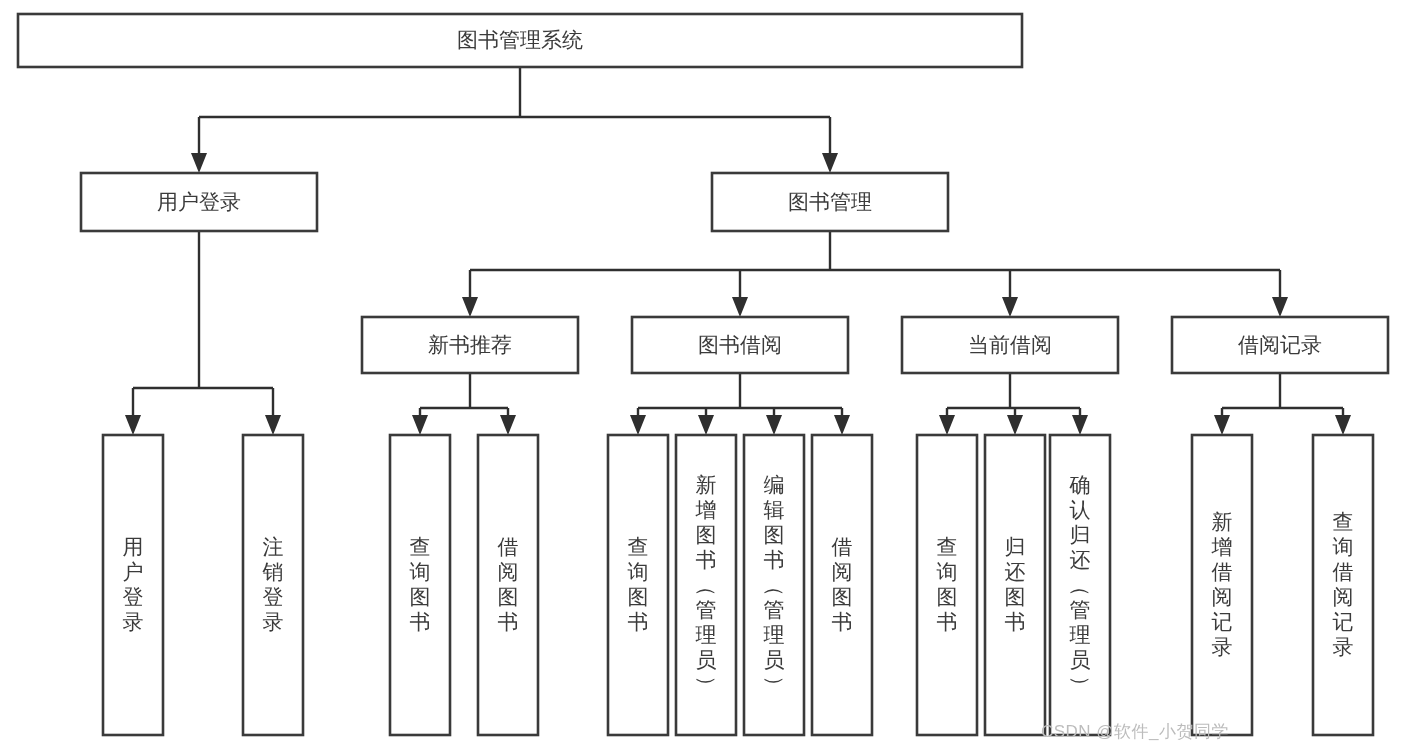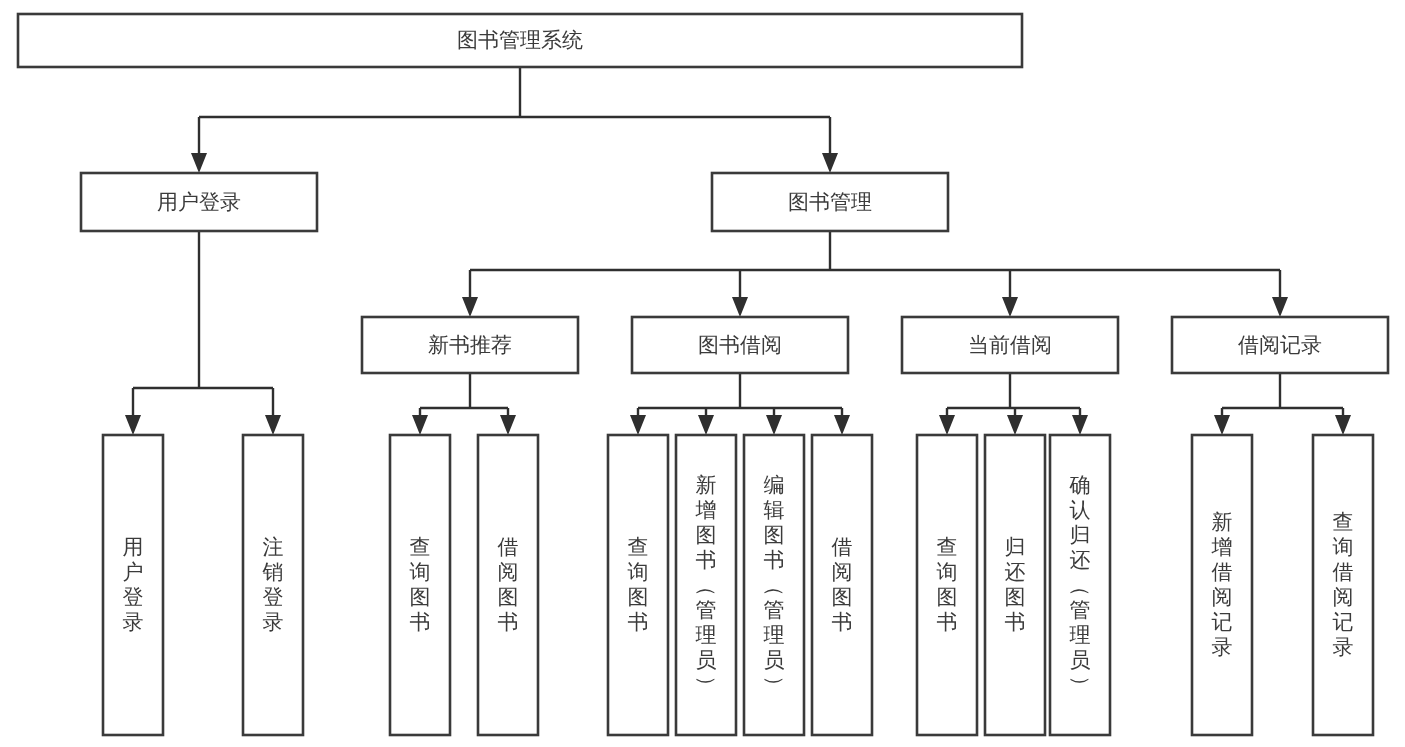--- a/index.html
+++ b/index.html
@@ -263,13 +263,14 @@
           <rect class="node-box" x="1313" y="435" width="60" height="300"></rect>
           <text class="node-label-v" x="1343" y="523.5">查</text>
           <text class="node-label-v" x="1343" y="548.5">询</text>
           <text class="node-label-v" x="1343" y="573.5">借</text>
           <text class="node-label-v" x="1343" y="598.5">阅</text>
           <text class="node-label-v" x="1343" y="623.5">记</text>
           <text class="node-label-v" x="1343" y="648.5">录</text>
         </g>
       </g>
   </svg>
+  <div class="watermark-text">CSDN @软件_小贺同学</div>
 </div>
 
 </body></html>

